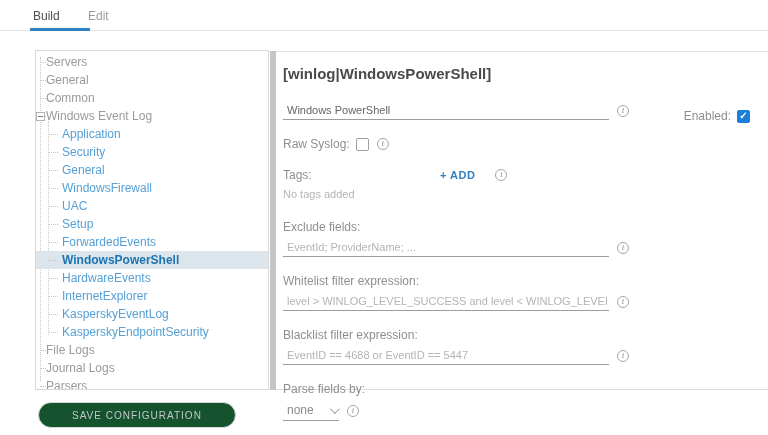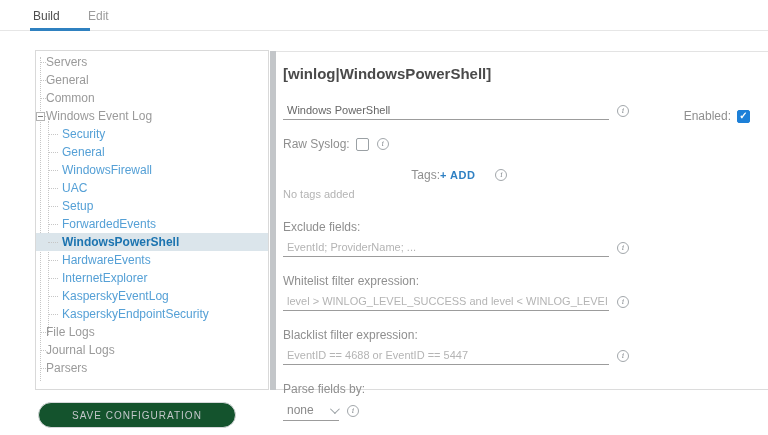--- a/index.html
+++ b/index.html
@@ -60,21 +60,21 @@
   .grp { margin-bottom:17px; }
   .inline-row { display:flex; align-items:center; font-size:12px; color:#8f8f8f; }
   .cb { width:13px; height:13px; border:1px solid #9aa0a4; border-radius:2px;
     background:#fff; margin-left:6px; flex:none; cursor:pointer;
     display:flex; align-items:center; justify-content:center; }
   .cb.checked { background:#1d80d8; border-color:#1d80d8; color:#fff;
     font-size:10px; font-weight:bold; line-height:1; }
   .enabled-box { position:absolute; right:18px; top:57px; display:flex;
     align-items:center; font-size:12px; color:#8f8f8f; }
   .tags-row { display:flex; align-items:center; }
-  .tags-label { width:157px; font-size:12px; color:#8f8f8f;text-align:right; }
+  .tags-label { width:157px; font-size:12px; color:#8f8f8f; }
   .add-link { color:#2f80c3; font-size:11px; font-weight:bold;
     letter-spacing:0.5px; cursor:pointer; }
   .empty-note { font-size:11px; color:#b4b4b4; margin-top:6px; }
   .select-box { display:inline-flex; align-items:center; justify-content:space-between;
     width:56px; border-bottom:1px solid #9c9c9c; padding:2px 2px 3px 4px;
     font-size:12px; color:#8a8a8a; cursor:pointer; }
   .chevron { width:7px; height:7px; border-right:1px solid #9aa0a4;
     border-bottom:1px solid #9aa0a4; transform:rotate(45deg) translateY(-2px); }
 
   
@@ -95,20 +95,21 @@
   <div class="tree-guide-root"></div>
   <div class="tree-guide-child"></div>
 
   <div class="ti lvl0"><span>Servers</span></div>
   <div class="ti lvl0"><span>General</span></div>
   <div class="ti lvl0"><span>Common</span></div>
   <div class="ti lvl0">
     <span class="expander"></span>
     <span>Windows Event Log</span>
   </div>
+  <div class="ti lvl1 link"><span>Application</span></div>
   <div class="ti lvl1 link"><span>Security</span></div>
   <div class="ti lvl1 link"><span>General</span></div>
   <div class="ti lvl1 link"><span>WindowsFirewall</span></div>
   <div class="ti lvl1 link"><span>UAC</span></div>
   <div class="ti lvl1 link"><span>Setup</span></div>
   <div class="ti lvl1 link"><span>ForwardedEvents</span></div>
   <div class="ti lvl1 sel"><span>WindowsPowerShell</span></div>
   <div class="ti lvl1 link"><span>HardwareEvents</span></div>
   <div class="ti lvl1 link"><span>InternetExplorer</span></div>
   <div class="ti lvl1 link"><span>KasperskyEventLog</span></div>

